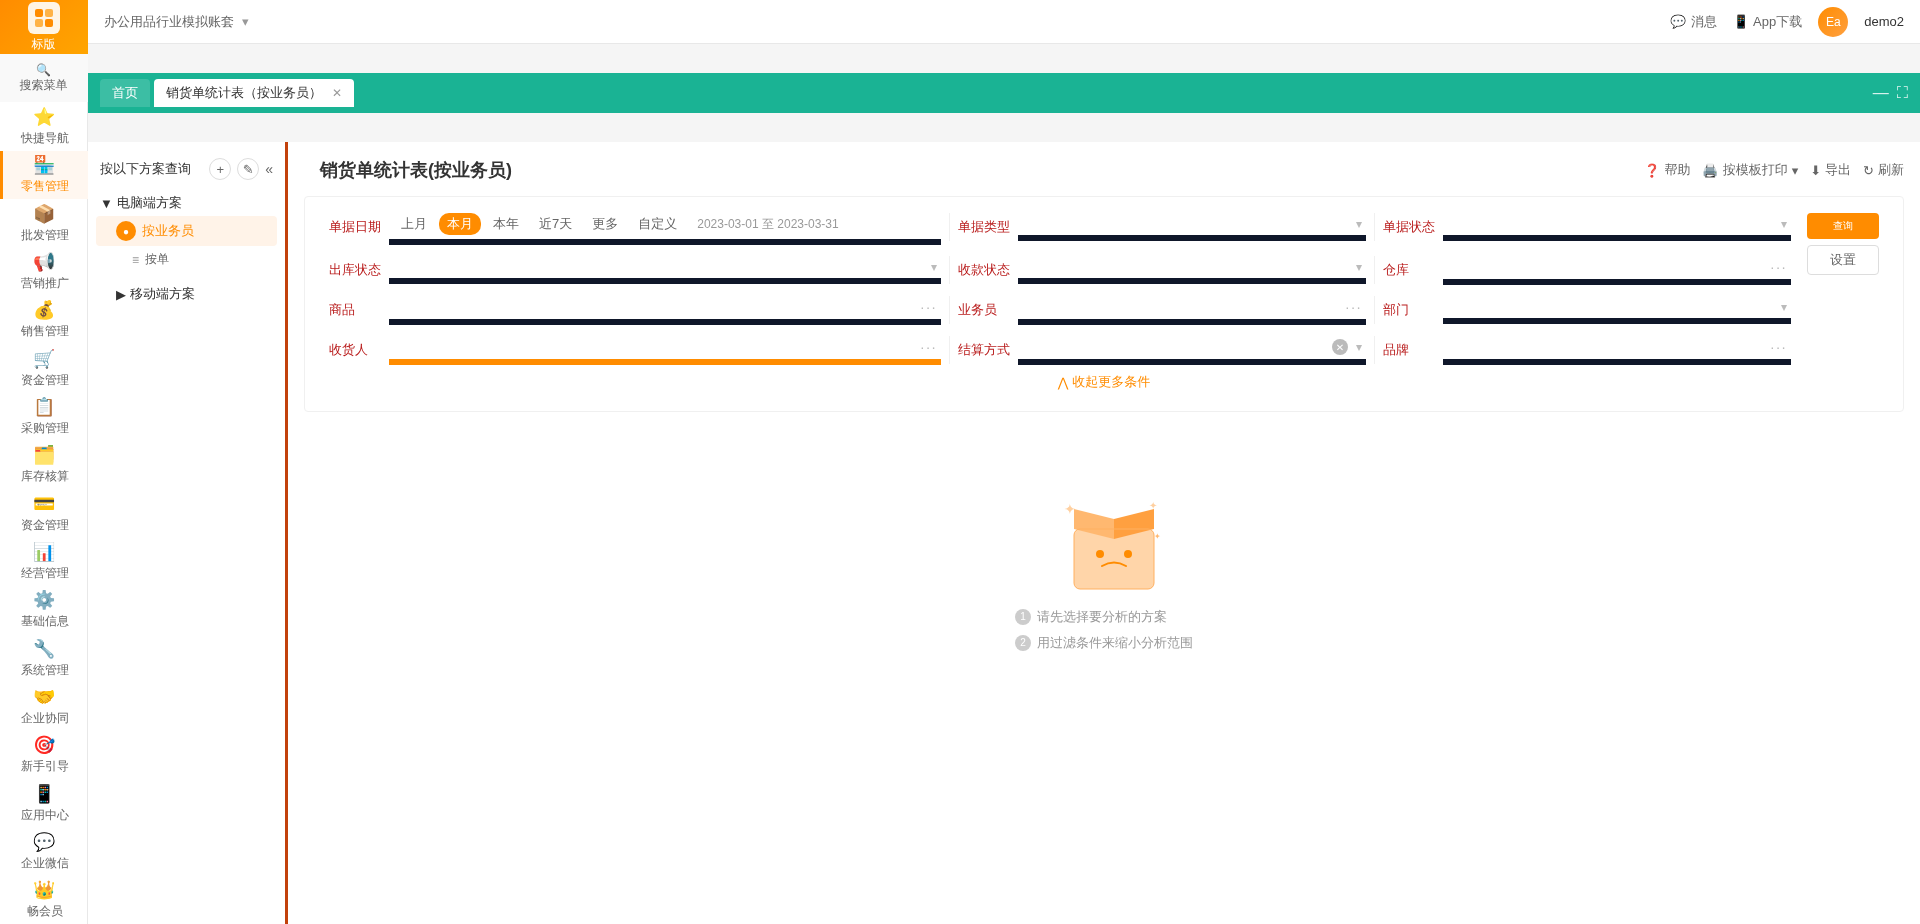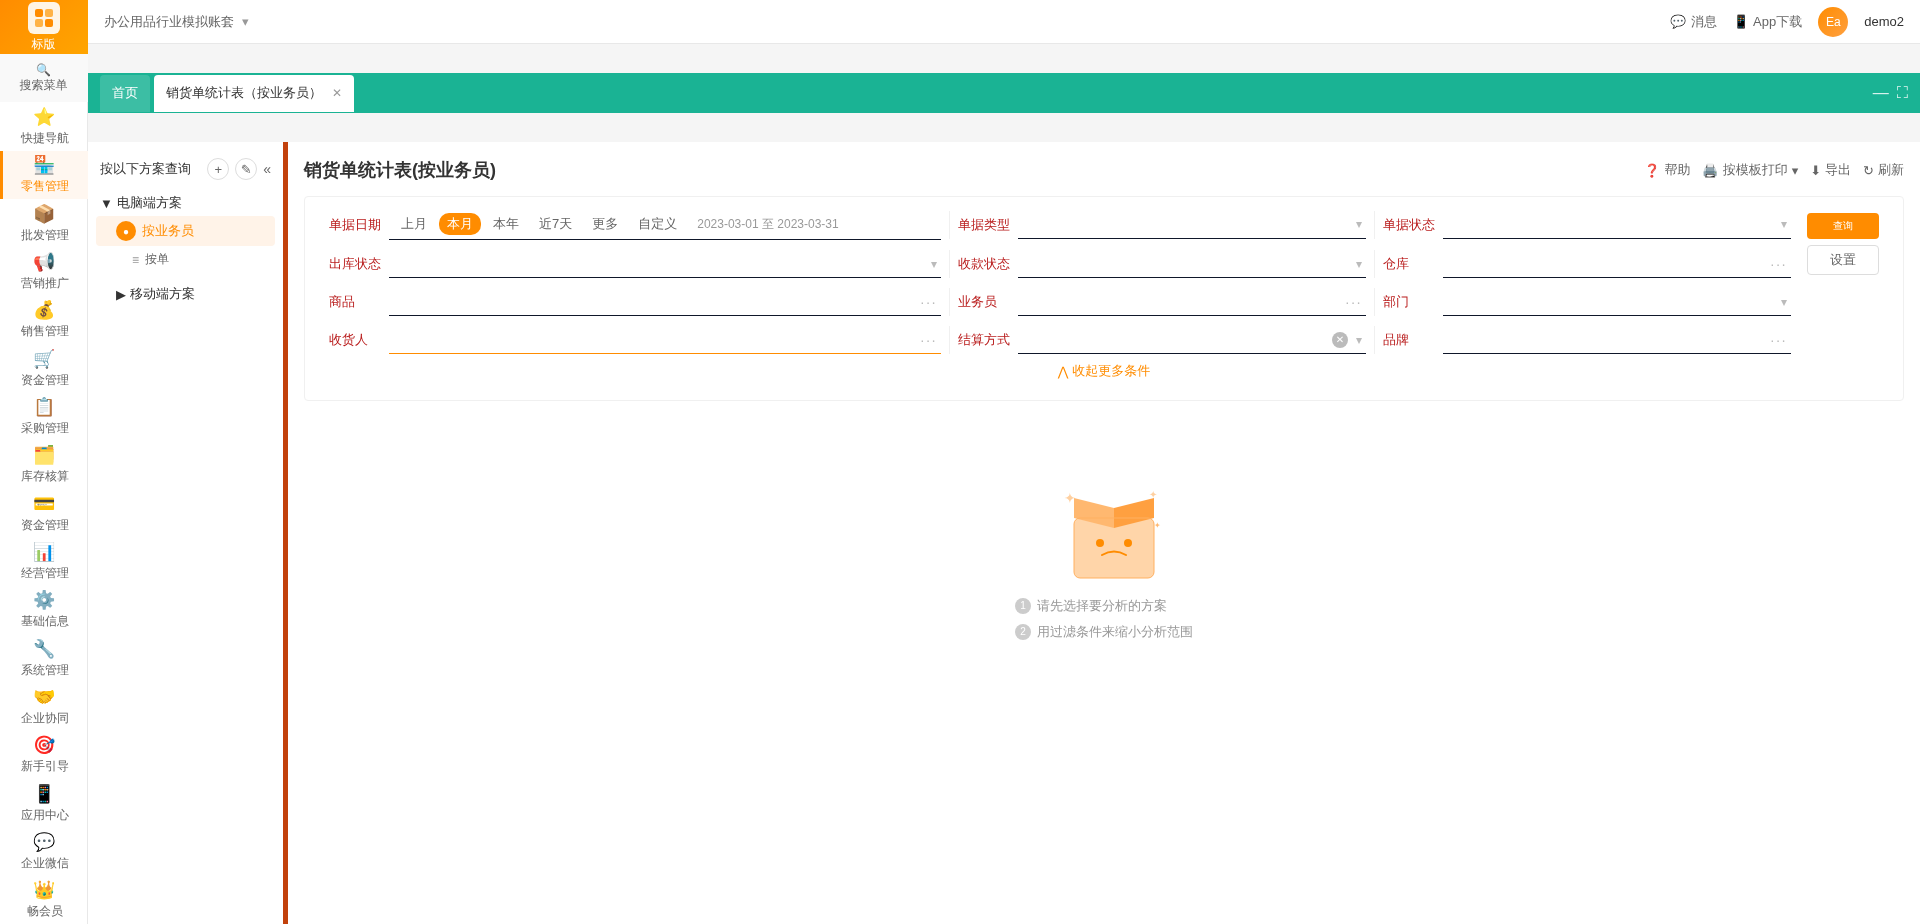--- a/index.html
+++ b/index.html
@@ -21,62 +21,62 @@
     
     .header { height: 44px; background: #fff; border-bottom: 1px solid #e8e8e8; display: flex; align-items: center; padding: 0 16px; justify-content: space-between; }
     .header-left { display: flex; align-items: center; gap: 8px; color: #666; font-size: 13px; }
     .header-dropdown { color: #999; cursor: pointer; }
     .header-right { display: flex; align-items: center; gap: 16px; }
     .header-btn { display: flex; align-items: center; gap: 4px; color: #666; cursor: pointer; font-size: 13px; }
     .avatar { width: 30px; height: 30px; border-radius: 50%; background: linear-gradient(135deg, #ff8c00, #ffa040); display: flex; align-items: center; justify-content: center; color: #fff; font-size: 12px; cursor: pointer; overflow: hidden; }
 
     
     .tabs { height: 40px; background: #1ab394; display: flex; align-items: center; padding: 0 12px; gap: 4px; }
-    .tab { height: 37px; padding: 0 12px; border-radius: 4px 4px 0 0; display: flex; align-items: center; gap: 6px; cursor: pointer; font-size: 13px; color: rgba(255,255,255,0.85); }
+    .tab { height: 28px; padding: 0 12px; border-radius: 4px 4px 0 0; display: flex; align-items: center; gap: 6px; cursor: pointer; font-size: 13px; color: rgba(255,255,255,0.85); }
     .tab.home { background: rgba(255,255,255,0.15); color: #fff; }
     .tab.active { background: #fff; color: #333; }
     .tab-close { color: #999; font-size: 12px; cursor: pointer; margin-left: 4px; }
     .tabs-actions { margin-left: auto; display: flex; align-items: center; gap: 8px; }
     .tab-action-btn { color: rgba(255,255,255,0.85); cursor: pointer; font-size: 16px; }
 
     
     .content { flex: 1; display: flex; overflow: hidden; background: #f0f2f5; }
 
     
-    .left-panel { width: 200px; background: #fff; border-right: 5px solid #c2410c; padding: 10px 0; overflow-y: auto; }
+    .left-panel { width: 200px; background: #fff; border-right: 3px solid #c2410c; padding: 10px 0; overflow-y: auto; }
     .left-panel-header { display: flex; align-items: center; justify-content: space-between; padding: 6px 12px 10px; }
     .left-panel-title { font-size: 13px; color: #333; font-weight: 500; }
     .left-panel-actions { display: flex; align-items: center; gap: 6px; }
     .lp-btn { width: 22px; height: 22px; border-radius: 50%; border: 1px solid #ddd; display: flex; align-items: center; justify-content: center; cursor: pointer; font-size: 13px; color: #666; background: #fff; }
     .lp-collapse { cursor: pointer; color: #666; font-size: 14px; }
 
     .scheme-group { padding: 0 8px; }
     .scheme-group-title { display: flex; align-items: center; gap: 4px; padding: 4px 4px; color: #333; font-size: 13px; cursor: pointer; }
     .scheme-item { display: flex; align-items: center; gap: 6px; padding: 5px 8px 5px 20px; border-radius: 4px; cursor: pointer; color: #555; font-size: 13px; }
     .scheme-item.active { background: #fff3e8; color: #ff8c00; }
     .scheme-item .scheme-dot { width: 20px; height: 20px; border-radius: 50%; background: #ff8c00; display: flex; align-items: center; justify-content: center; color: #fff; font-size: 10px; }
     .scheme-sub-item { display: flex; align-items: center; gap: 6px; padding: 5px 8px 5px 36px; border-radius: 4px; cursor: pointer; color: #666; font-size: 12px; }
     .mobile-scheme { display: flex; align-items: center; gap: 4px; padding: 4px 4px 4px 20px; color: #333; font-size: 13px; cursor: pointer; }
 
     
     .right-panel { flex: 1; padding: 16px; overflow-y: auto; background: #fff; margin: 0; }
 
     
-    .page-header { display: flex; align-items: center; justify-content: space-between; margin-bottom: 14px; }
+    .page-header { display: flex; align-items: center; justify-content: space-between; margin-bottom: 14px; margin-left: 16px; }
     .page-title { font-size: 18px; font-weight: 600; color: #333; }
     .page-actions { display: flex; align-items: center; gap: 12px; }
     .page-action-btn { display: flex; align-items: center; gap: 4px; color: #666; cursor: pointer; font-size: 13px; }
 
     
     .filter-area { background: #fff; border: 1px solid #f0f0f0; border-radius: 4px; padding: 12px 16px; margin-bottom: 12px; }
     .filter-row { display: flex; align-items: center; gap: 0; margin-bottom: 10px; }
     .filter-row:last-child { margin-bottom: 0; }
     .filter-item { display: flex; align-items: center; flex: 1; min-width: 0; padding: 0 8px; }
     .filter-label { white-space: nowrap; color: #b91c1c; font-size: 13px; min-width: 60px; }
-    .filter-input { flex: 1; border: none; border-bottom: 1px solid #0f172a; padding: 4px 4px; font-size: 13px; color: #333; outline: none; background: transparent; cursor: pointer; display: flex; align-items: center; justify-content: space-between; min-height: 28px; }
+    .filter-input { flex: 1; border: none; border-bottom: 6px solid #0f172a; padding: 4px 4px; font-size: 13px; color: #333; outline: none; background: transparent; cursor: pointer; display: flex; align-items: center; justify-content: space-between; min-height: 28px; }
     .filter-input.focused { border-bottom-color: #ff8c00; }
     .filter-divider { width: 1px; height: 28px; background: #f0f0f0; }
 
     .date-filter { display: flex; align-items: center; gap: 6px; flex: 1; }
     .date-tabs { display: flex; gap: 4px; align-items: center; }
     .date-tab { padding: 2px 8px; border-radius: 3px; cursor: pointer; color: #666; font-size: 13px; }
     .date-tab.active { background: #ff8c00; color: #fff; border-radius: 10px; }
     .date-range { color: #999; font-size: 12px; margin-left: 6px; }
 
     .dropdown-arrow { color: #bbb; font-size: 12px; margin-left: 4px; }

